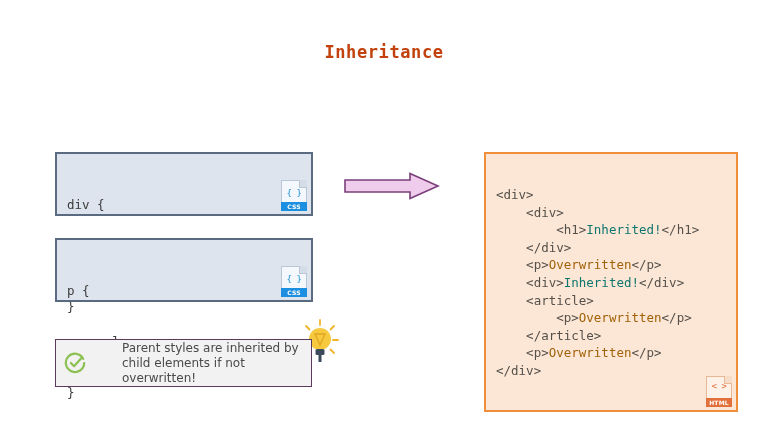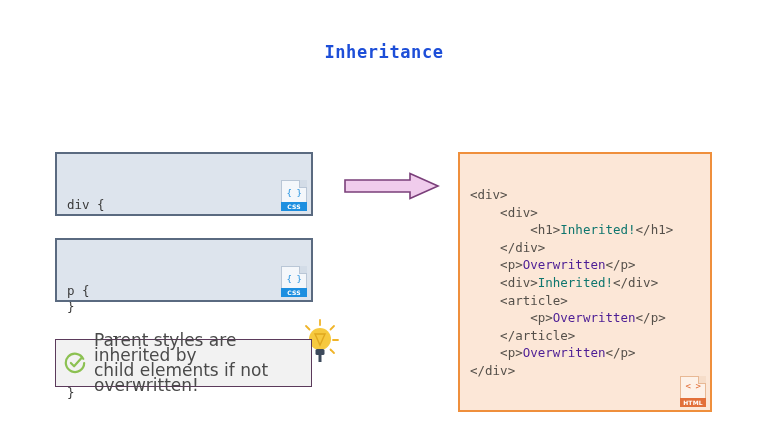--- a/index.html
+++ b/index.html
@@ -19,21 +19,21 @@
   #slide-title {
     position: absolute;
     left: 0;
     top: 42px;
     width: 768px;
     text-align: center;
     font-family: "DejaVu Sans Mono", monospace;
     font-size: 17px;
     font-weight: bold;
     letter-spacing: 0.6px;
-    color: #1d4ed8;
+    color: #c2410c;
   }
 
   
   .css-panel {
     position: absolute;
     left: 55px;
     width: 258px;
     box-sizing: border-box;
     background: #dde4ed;
     border: 2px solid #5a6a80;
@@ -111,62 +111,63 @@
     position: absolute;
     left: 344px;
     top: 172px;
     width: 96px;
     height: 28px;
   }
 
   
   #html-panel {
     position: absolute;
-    left: 458px;
+    left: 484px;
     top: 152px;
     width: 254px;
     height: 260px;
     box-sizing: border-box;
     background: #fce7d7;
     border: 2px solid #ef8f3c;
   }
   #html-code {
     position: absolute;
     left: 10px;
     top: 32px;
     font-family: "DejaVu Sans Mono", monospace;
     font-size: 12.5px;
     line-height: 17.6px;
     color: #55504a;
     white-space: pre;
   }
   .tk-red   { color: #0f766e; }
-  .tk-green { color: #4c1d95; }
+  .tk-green { color: #a16207; }
 
   
   #callout {
     position: absolute;
     left: 55px;
     top: 339px;
     width: 257px;
     height: 48px;
     box-sizing: border-box;
     background: #f2f2f2;
     border: 1.5px solid #5b3a5b;
     display: flex;
     align-items: center;
     padding: 0 8px;
   }
   #check-icon { flex: 0 0 auto; width: 22px; height: 22px; margin-right: 8px; }
   #callout-text {
     font-family: "DejaVu Sans", sans-serif;
-    font-size: 17px;
+    font-size: 12px;
     line-height: 15px;
     color: #4a4a4a;
     white-space: pre-line;
+    margin-left: 28px;
   }
 
   
   #lightbulb {
     position: absolute;
     left: 298px;
     top: 318px;
     width: 44px;
     height: 46px;
   }

